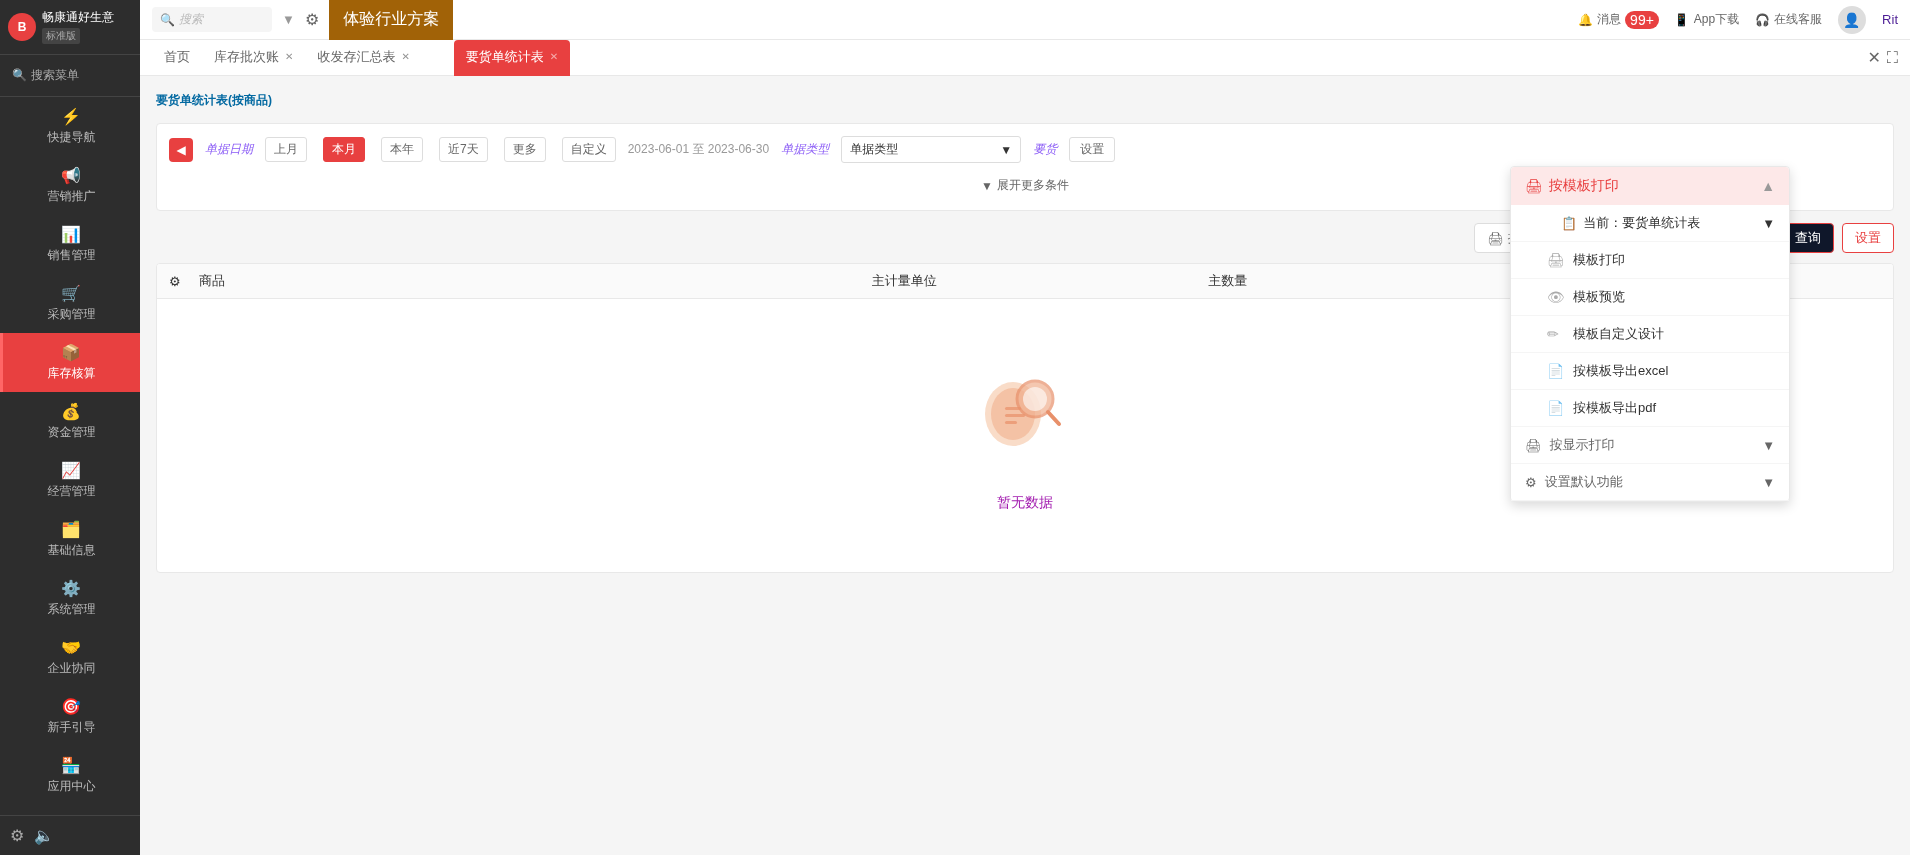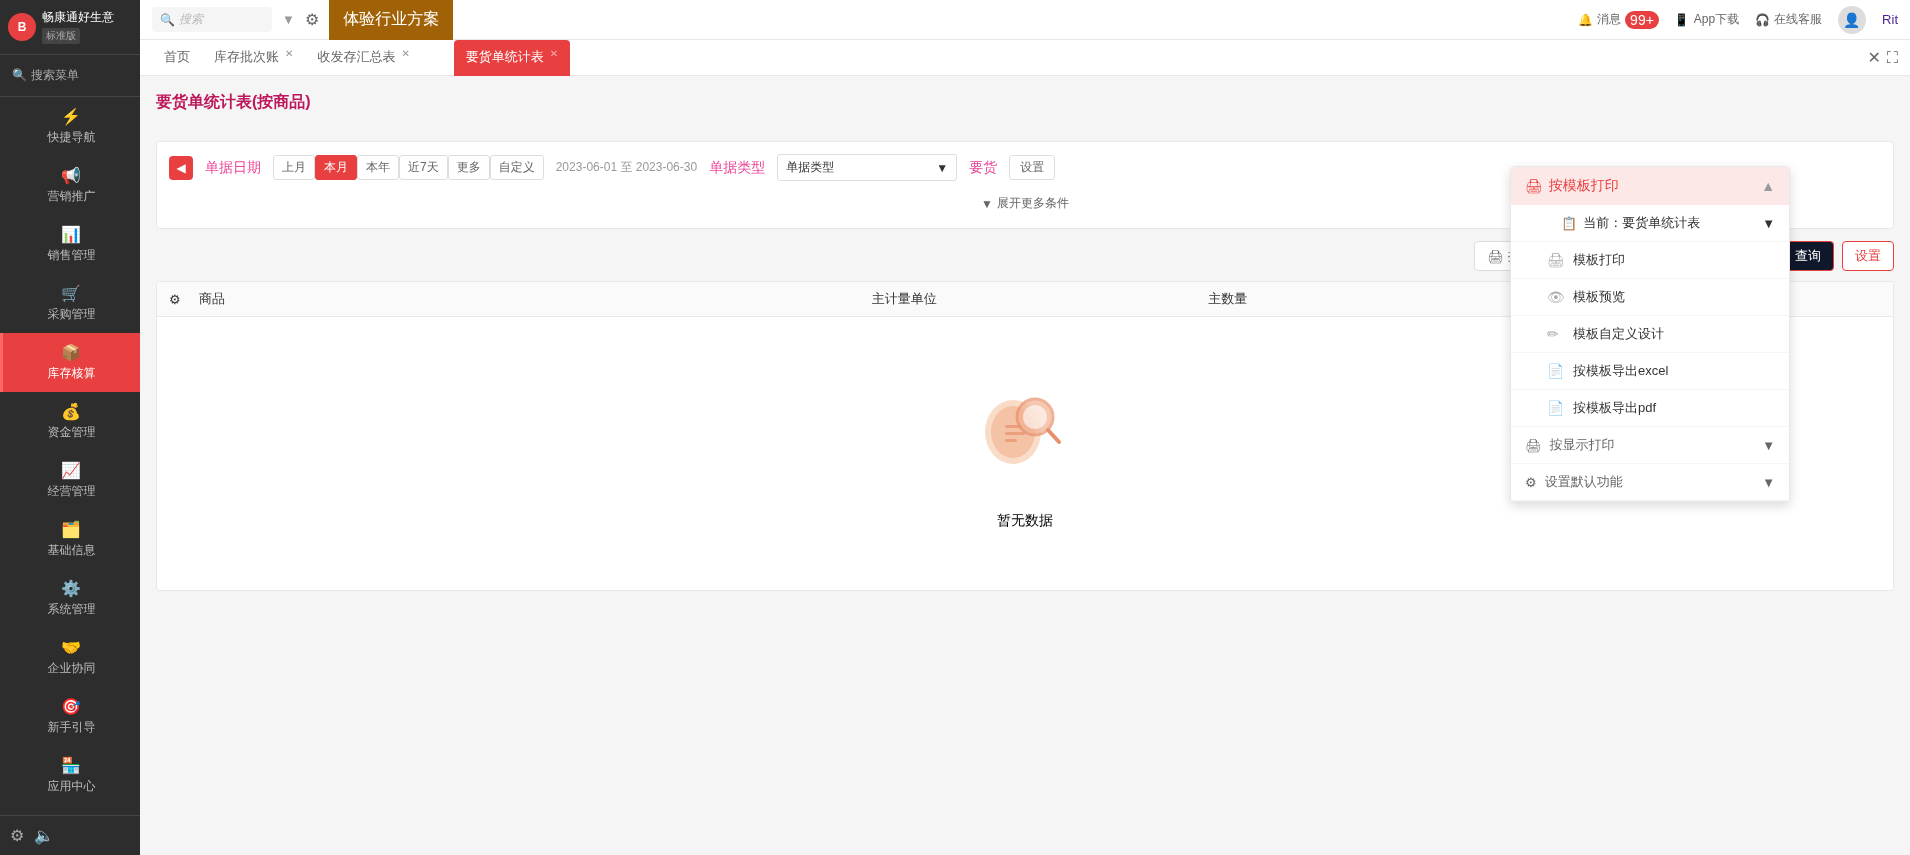--- a/index.html
+++ b/index.html
@@ -120,21 +120,21 @@
       padding: 0 12px;
       border-bottom: 1px solid #e8e8e8;
       height: 36px;
     }
     .tab {
       padding: 8px 12px;
       font-size: 13px;
       color: #666;
       cursor: pointer;
       border-bottom: 2px solid transparent;
-      display: flex; align-items: flex-start; gap: 4px;
+      display: flex; align-items: center; gap: 4px;
       white-space: nowrap;
     }
     .tab.active {
       color: #fff;
       background: #e84040;
       border-radius: 4px 4px 0 0;
       border-bottom-color: #e84040;
       margin-left: 32px;
     }
     .tab-close {
@@ -151,24 +151,24 @@
     
     .content {
       flex: 1;
       overflow: auto;
       padding: 16px;
       position: relative;
     }
 
     
     .page-title {
-      font-size: 16px;
+      font-size: 12px;
       font-weight: bold;
-      color: #be185d;
-      margin-bottom: 28px;
+      color: #0369a1;
+      margin-bottom: 14px;
     }
 
     
     .filter-bar {
       background: #fff;
       border: 1px solid #e8e8e8;
       border-radius: 4px;
       padding: 12px;
       margin-bottom: 12px;
     }
@@ -178,22 +178,22 @@
       gap: 12px;
       flex-wrap: wrap;
     }
     .filter-expand-btn {
       background: #e84040; color: #fff;
       border: none; border-radius: 4px;
       width: 24px; height: 24px;
       cursor: pointer; font-size: 12px;
       display: flex; align-items: center; justify-content: center;
     }
-    .filter-label { font-size: 14px; color: #ec4899; }
-    .date-btns { display: flex; align-items: flex-end; gap: 0; }
+    .filter-label { font-size: 12px; color: #8b5cf6; font-style: italic; }
+    .date-btns { display: flex; align-items: flex-end; gap: 16px; }
     .date-btn {
       padding: 3px 8px; font-size: 12px;
       border: 1px solid #ddd; border-radius: 3px;
       background: #fff; cursor: pointer; color: #666;
     }
     .date-btn.active {
       background: #e84040; color: #fff; border-color: #e84040;
     }
     .date-range { font-size: 12px; color: #999; }
     .filter-select {
@@ -260,21 +260,21 @@
     .col-amount { flex: 1; }
 
     
     .empty-state {
       display: flex; flex-direction: column; align-items: center;
       justify-content: center; padding: 60px 0;
     }
     .empty-icon {
       font-size: 80px; margin-bottom: 16px; color: #f0a080;
     }
-    .empty-text { font-size: 14px; color: #000000; }
+    .empty-text { font-size: 14px; color: #a21caf; }
 
     
     .dropdown-overlay {
       position: absolute;
       top: 90px; right: 120px;
       background: #fff;
       border: 1px solid #e8e8e8;
       border-radius: 4px;
       box-shadow: 0 4px 12px rgba(0,0,0,0.15);
       width: 280px;

